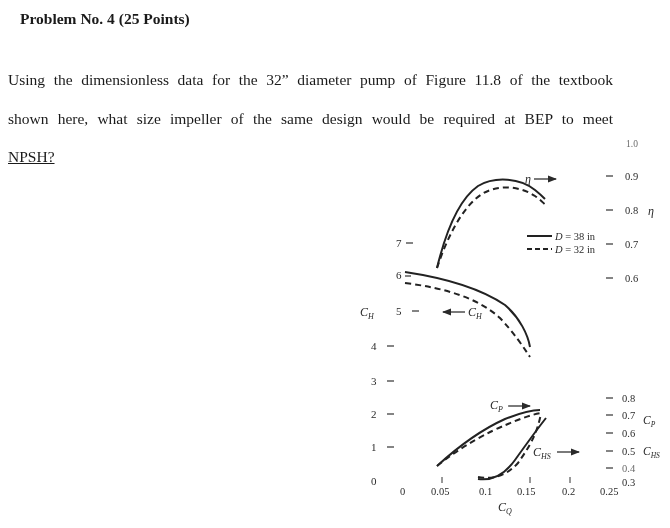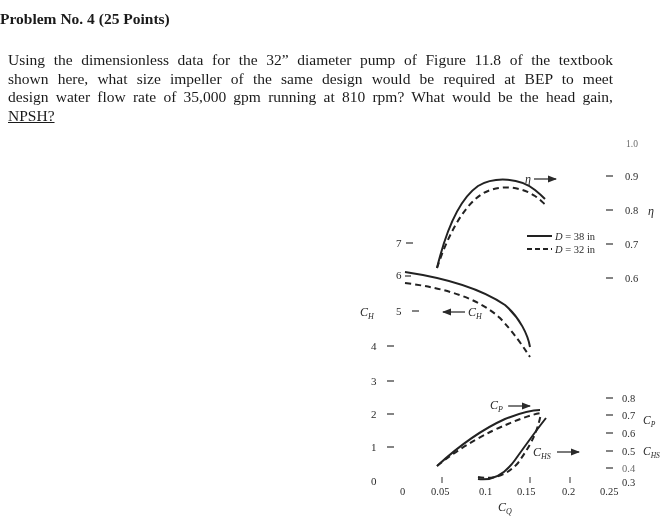--- a/index.html
+++ b/index.html
@@ -1,36 +1,35 @@
 <!DOCTYPE html>
 <html><head>
   <meta charset="utf-8">
   <style>
     html, body { margin: 0; padding: 0; background: #ffffff; }
     body { width: 670px; height: 528px; position: relative; overflow: hidden;
            font-family: "Liberation Serif", serif; color: #1a1a1a; }
-    .title { position: absolute; left: 0; top: 10px; font-weight: bold; font-size: 15.5px; }
+    .title { position: absolute; left: 20px; top: 10px; font-weight: bold; font-size: 15.5px; }
     .para { position: absolute; left: 8px; top: 51px; width: 605px; font-size: 15.5px;
             line-height: 18.5px; text-align: justify; }
-    .para span { display: block; text-align: justify; text-align-last: justify; }
+    .para span { display: block; text-align: justify; text-align-last: justify; margin-top: 20px; }
     .para span.last { text-align-last: left; text-decoration: underline; }
     svg.fig { position: absolute; left: 0; top: 0; }
     .lbl { font-family: "Liberation Serif", serif; fill: #2a2a2a; }
     .ital { font-style: italic; }
     .grey { fill: #6a6a6a; }
   </style>
 </head>
 <body>
 
 <div class="title">Problem No. 4 (25 Points)</div>
 
 <div class="para">
   <span>Using the dimensionless data for the 32” diameter pump of Figure 11.8 of the textbook</span>
   <span>shown here, what size impeller of the same design would be required at BEP to meet</span>
-  <span>design water flow rate of 35,000 gpm running at 810 rpm? What would be the head gain,</span>
   <span class="last">NPSH?</span>
 </div>
 
 <svg class="fig" width="670" height="528" viewBox="0 0 670 528">
   <defs>
     <marker id="arr" markerWidth="8" markerHeight="6" refX="7" refY="3" orient="auto">
       <path d="M0,0 L8,3 L0,6 Z" fill="#2a2a2a"></path>
     </marker>
   </defs>
 

